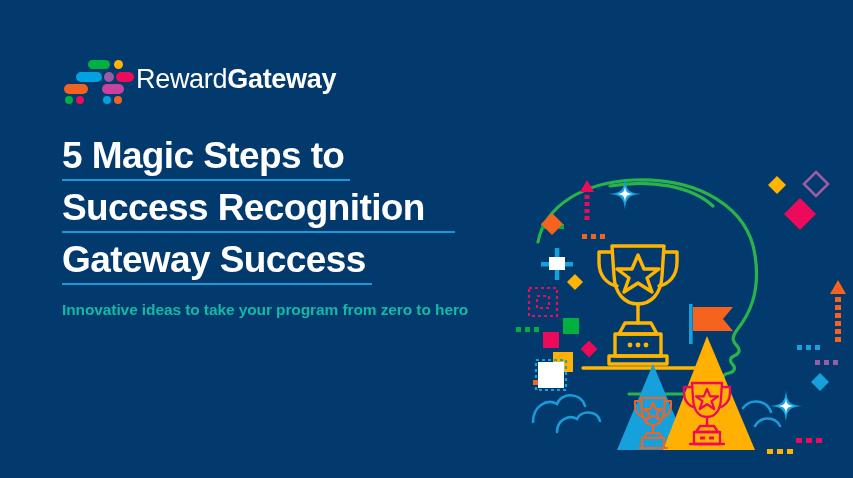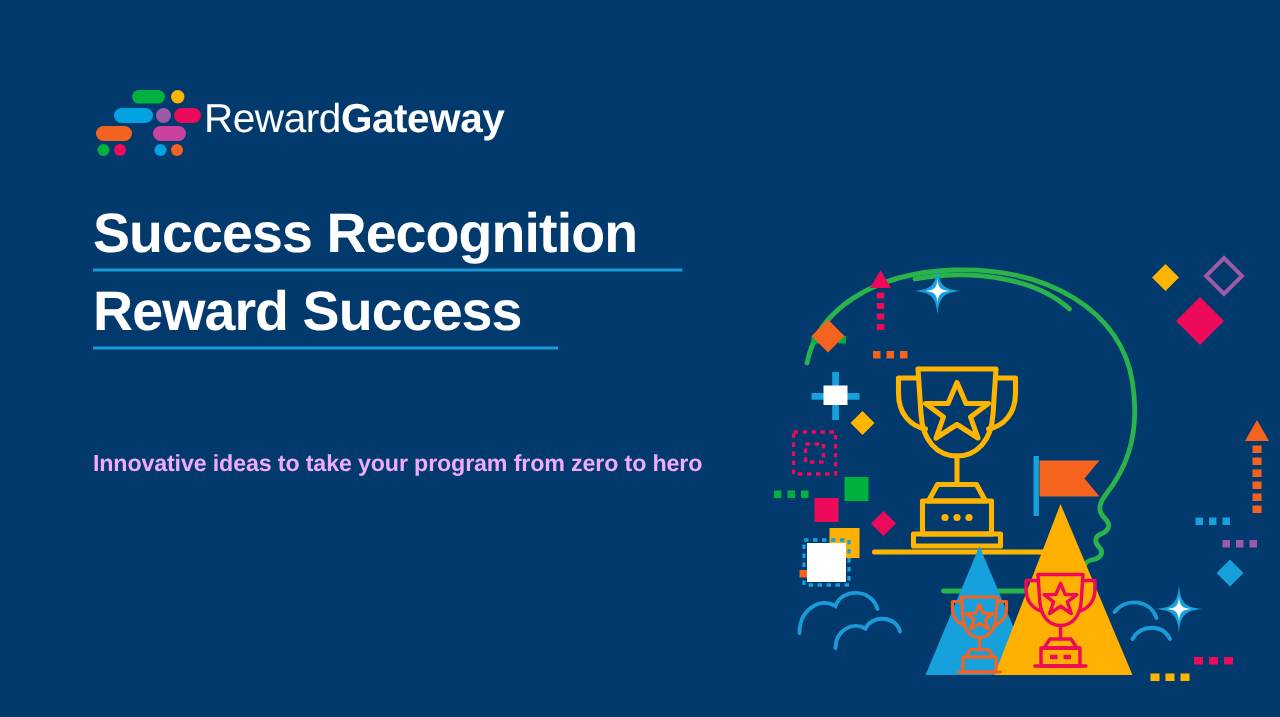--- a/index.html
+++ b/index.html
@@ -26,21 +26,21 @@
   .headline{position:absolute;left:62px;top:133px;width:470px;}
   .hl-line{position:relative;display:block;width:max-content;max-width:470px;}
   .hl-line span.txt{
     display:block;font-size:37px;line-height:45px;font-weight:700;color:#ffffff;
     letter-spacing:-0.6px;white-space:nowrap;
   }
   .hl-line .rule{display:block;height:2px;background:#1a9ad6;margin-top:1px;margin-bottom:4px;}
 
   .subtitle{
     position:absolute;left:62px;top:300px;width:520px;
-    font-size:15.5px;line-height:20px;font-weight:700;color:#f0abfc;letter-spacing:-0.1px;white-space:nowrap;
+    font-size:15.5px;line-height:20px;font-weight:700;color:#14b8a6;letter-spacing:-0.1px;white-space:nowrap;
   }
 
   
   .illo{position:absolute;left:505px;top:170px;width:348px;height:290px;}
   .illo svg{display:block;width:348px;height:290px;}
 </style>
 </head>
 <body>
 
 <div class="slide">
@@ -63,25 +63,29 @@
       <i style="left:41px;top:38px;width:8px;height:8px;border-radius:50%;background:#00a3e0;"></i>
       <i style="left:52px;top:38px;width:8px;height:8px;border-radius:50%;background:#f26322;"></i>
     </div>
     <div class="logo-text">
       <div class="logo-word"><span class="lw-light">Reward</span><span class="lw-bold">Gateway</span></div>
     </div>
   </div>
 
   <div class="headline">
     <div class="hl-line">
+      <span class="txt">5 Magic Steps to</span>
+      <span class="rule" style="width: 288.359px;"></span>
+    </div>
+    <div class="hl-line">
       <span class="txt">Success Recognition</span>
       <span class="rule" style="width: 392.844px;"></span>
     </div>
     <div class="hl-line">
-      <span class="txt">Reward Success</span>
+      <span class="txt">Gateway Success</span>
       <span class="rule" style="width: 309.609px;"></span>
     </div>
   </div>
 
   <div class="subtitle">Innovative ideas to take your program from zero to hero</div>
 
   <div class="illo">
     <svg viewBox="0 0 348 290" xmlns="http://www.w3.org/2000/svg">
 
       <g fill="none" stroke="#2ab34a" stroke-width="3.2" stroke-linecap="round" stroke-linejoin="round">

